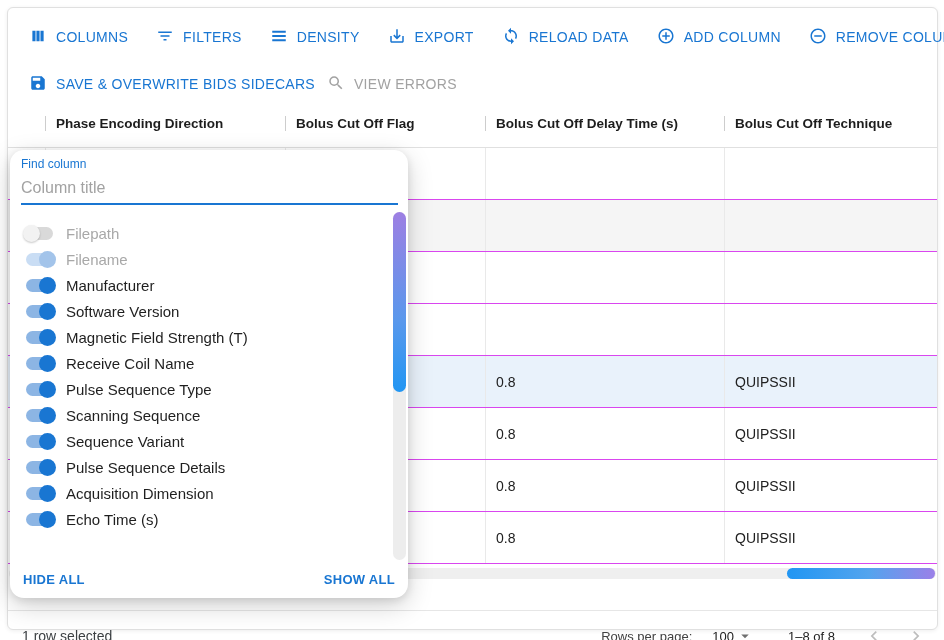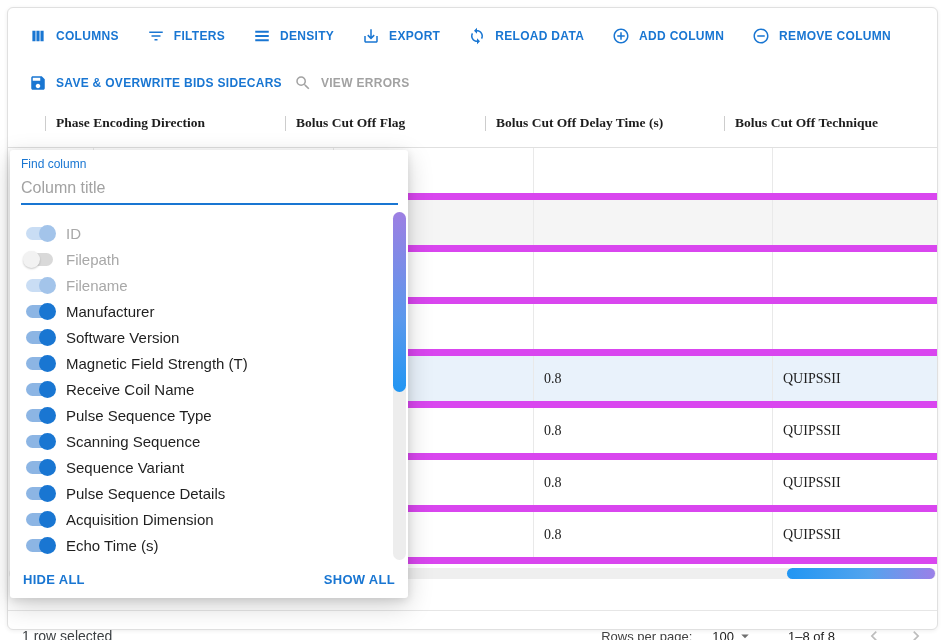--- a/index.html
+++ b/index.html
@@ -5,34 +5,34 @@
   html,body{margin:0;padding:0;background:#fff;width:944px;height:640px;overflow:hidden;
     font-family:"Liberation Sans", sans-serif;-webkit-font-smoothing:antialiased;}
   *{box-sizing:border-box;}
 
   .card{position:absolute;left:7px;top:7px;width:931px;height:623px;background:#fff;
     border:1px solid #e0e0e0;border-radius:6px;box-shadow:0 1px 4px rgba(0,0,0,.07);}
 
   
   .toolbar1{position:absolute;left:21px;top:11px;height:34px;display:flex;align-items:center;gap:28px;}
   .toolbar2{position:absolute;left:21px;top:58px;height:34px;display:flex;align-items:center;gap:12px;}
-  .tbtn{display:flex;align-items:center;gap:9px;color:#1976d2;font-size:12px;font-weight:bold;
+  .tbtn{display:flex;align-items:flex-end;gap:9px;color:#1976d2;font-size:14px;font-weight:normal;
     letter-spacing:.3px;white-space:nowrap;cursor:pointer;}
   .tbtn svg{width:18px;height:18px;display:block;}
   .tbtn.disabled{color:#a2a2a2;cursor:default;}
 
   
-  .grid{position:absolute;left:0;top:91px;right:0;font-family:Liberation Serif, serif;}
+  .grid{position:absolute;left:0;top:91px;right:0;}
   .hdr-row{display:flex;height:49px;border-bottom:1px solid #e0e0e0;}
   .hcell{position:relative;display:flex;align-items:center;padding:0 10px;height:100%;
     font-size:13.5px;font-weight:bold;color:#1d1d1d;white-space:nowrap;overflow:hidden;}
   .hcell::after{content:'';position:absolute;right:0;top:17px;height:15px;width:1px;background:#cdcdcd;}
   .hcell.no-sep::after{display:none;}
   .hcell.center{justify-content:flex-start;}
-  .grid-row{display:flex;height:52px;border-bottom:7px solid #d946ef;background:#fff;margin-left:48px;}
+  .grid-row{display:flex;height:52px;border-bottom:1px solid #d946ef;background:#fff;}
   .grid-row.shaded{background:#f5f5f5;}
   .grid-row.selected{background:#e9f2fb;}
   .cell{display:flex;align-items:center;padding:0 10px;height:100%;font-size:14px;color:#212121;
     border-right:1px solid #e9e9e9;white-space:nowrap;overflow:hidden;}
   .cell:last-child{border-right:none;}
   .w-sliver{width:38px;flex:0 0 auto;}
   .w-c1{width:240px;flex:0 0 auto;}
   .w-c2{width:200px;flex:0 0 auto;}
   .w-c3{width:239px;flex:0 0 auto;}
   .w-c4{flex:1 1 auto;}
@@ -50,21 +50,21 @@
   .rpp-label{font-size:13px;color:#424242;}
   .rpp-select{display:flex;align-items:center;margin-left:20px;cursor:pointer;}
   .rpp-value{font-size:13px;color:#212121;}
   .rpp-select svg{width:18px;height:18px;fill:#6f6f6f;margin-left:2px;}
   .range-text{font-size:13px;color:#212121;margin:0 24px 0 34px;}
   .pg-btn{width:30px;height:30px;display:flex;align-items:center;justify-content:center;border-radius:50%;cursor:default;}
   .pg-btn svg{width:20px;height:20px;fill:#bdbdbd;}
   .pg-btn + .pg-btn{margin-left:12px;}
 
   
-  .panel{position:absolute;left:10px;top:150px;width:398px;height:448px;background:#fff;border-radius:3px;
+  .panel{position:absolute;left:10px;top:150px;width:398px;height:448px;background:#fff;border-radius:14px;
     box-shadow:0 8px 26px rgba(0,0,0,.18),0 2px 8px rgba(0,0,0,.11);z-index:10;}
   .panel-search{padding:8px 10px 0 11px;}
   .search-label{font-size:12px;color:#1976d2;line-height:13px;}
   .search-input{display:block;width:100%;border:none;border-bottom:2px solid #1976d2;outline:none;
     font-family:"Liberation Sans",sans-serif;font-size:16px;color:#212121;padding:4px 0 6px;margin-top:4px;background:transparent;}
   .search-input::placeholder{color:#a2a2a2;opacity:1;}
   .panel-list{position:absolute;left:0;top:62px;width:384px;height:348px;overflow:hidden;padding:8px 0 0 11px;}
   .switch-item{height:26px;display:flex;align-items:center;cursor:pointer;}
   .switch{position:relative;width:27px;height:13px;border-radius:7px;flex:0 0 auto;margin:0 0 0 5px;}
   .thumb{position:absolute;top:-2px;width:17px;height:17px;border-radius:50%;}
@@ -273,26 +273,20 @@
 
 </div>
 
 <div class="panel">
   <div class="panel-search">
     <div class="search-label">Find column</div>
     <input class="search-input" type="text" placeholder="Column title" style="">
   </div>
   <div class="panel-list" id="panelList">
       <div class="switch-item dis">
-        <span class="switch sw-on sw-dis">
-          <span class="thumb"></span>
-        </span>
-        <span class="switch-label">ID</span>
-      </div>
-      <div class="switch-item dis">
         <span class="switch sw-off sw-dis">
           <span class="thumb"></span>
         </span>
         <span class="switch-label">Filepath</span>
       </div>
       <div class="switch-item dis">
         <span class="switch sw-on sw-dis">
           <span class="thumb"></span>
         </span>
         <span class="switch-label">Filename</span>

